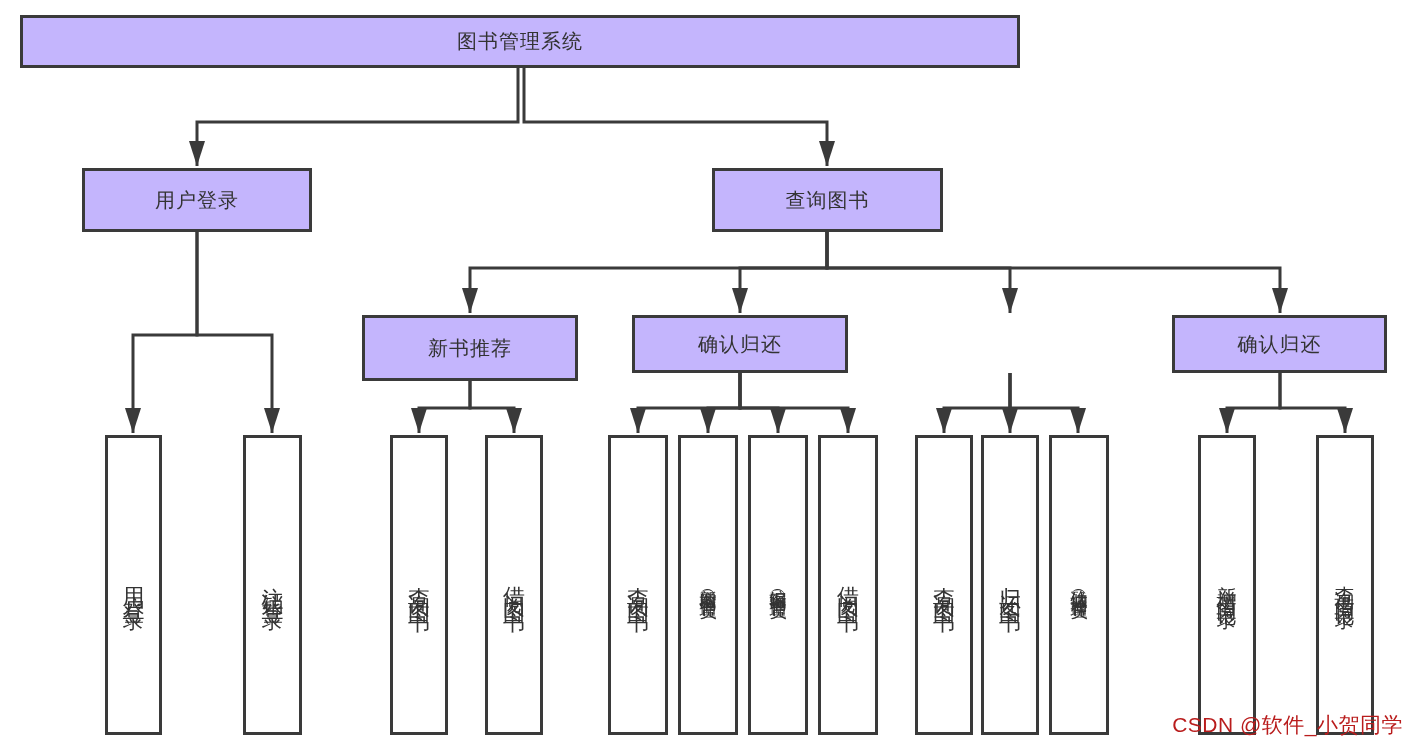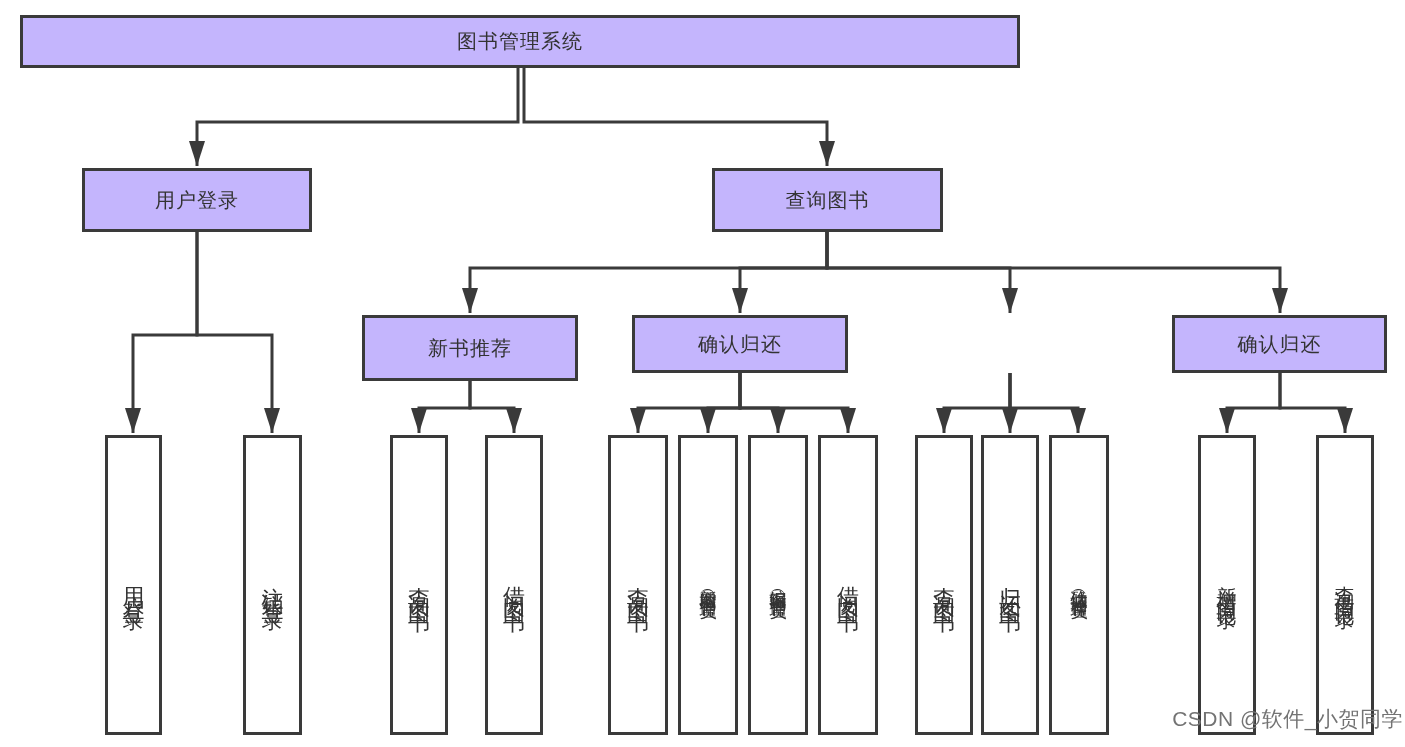--- a/index.html
+++ b/index.html
@@ -19,22 +19,22 @@
   .vbox{
     position:absolute;z-index:2;background:#ffffff;
     border:3px solid #3a3a3a;box-sizing:border-box;
     display:flex;align-items:center;justify-content:center;
     writing-mode:vertical-rl;text-orientation:mixed;
     font-size:22px;letter-spacing:8px;line-height:1;
   }
   .vbox.mid{font-size:20px;letter-spacing:5px;}
   .vbox.small{font-size:17px;letter-spacing:2px;}
   .watermark{
-    position:absolute;z-index:3;right:2px;bottom:14px;
-    font-size:21px;color:#737373;letter-spacing:0.5px;
+    position:absolute;z-index:3;right:2px;bottom:8px;
+    font-size:21px;color:#b91c1c;letter-spacing:0.5px;
   }
 </style>
 </head>
 <body>
 
 <div id="canvas">
 
   <svg class="wires" width="1405" height="747" viewBox="0 0 1405 747">
     <defs>
       <marker id="arrow" viewBox="0 0 26 16" markerWidth="26" markerHeight="16" refX="25" refY="8" orient="auto" markerUnits="userSpaceOnUse">

